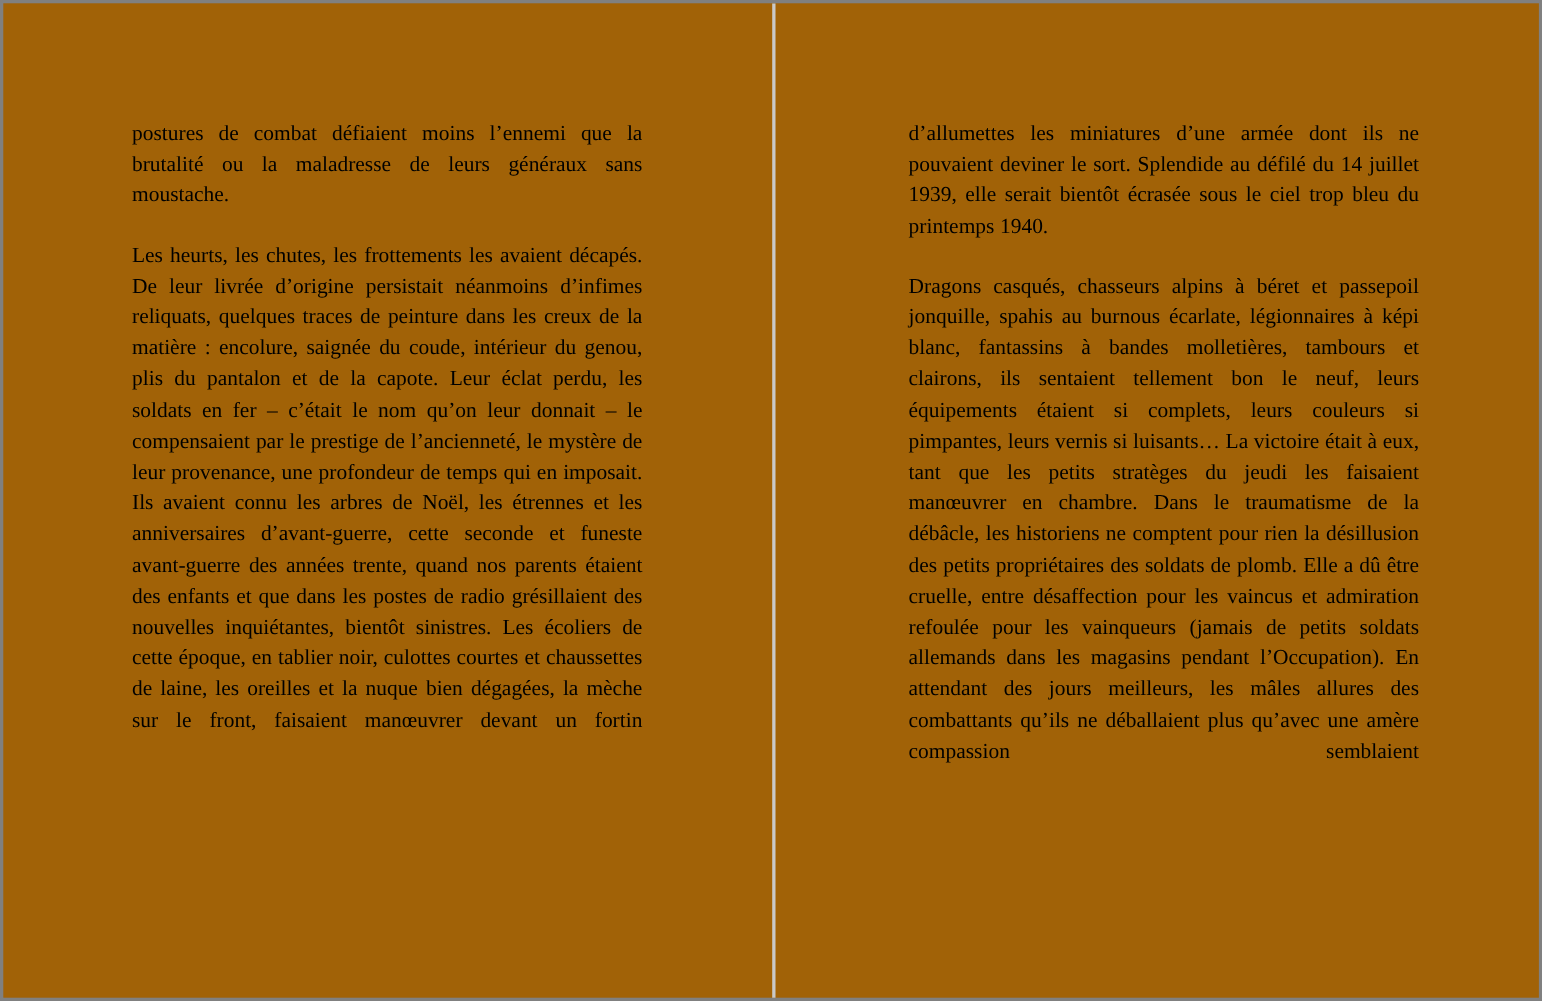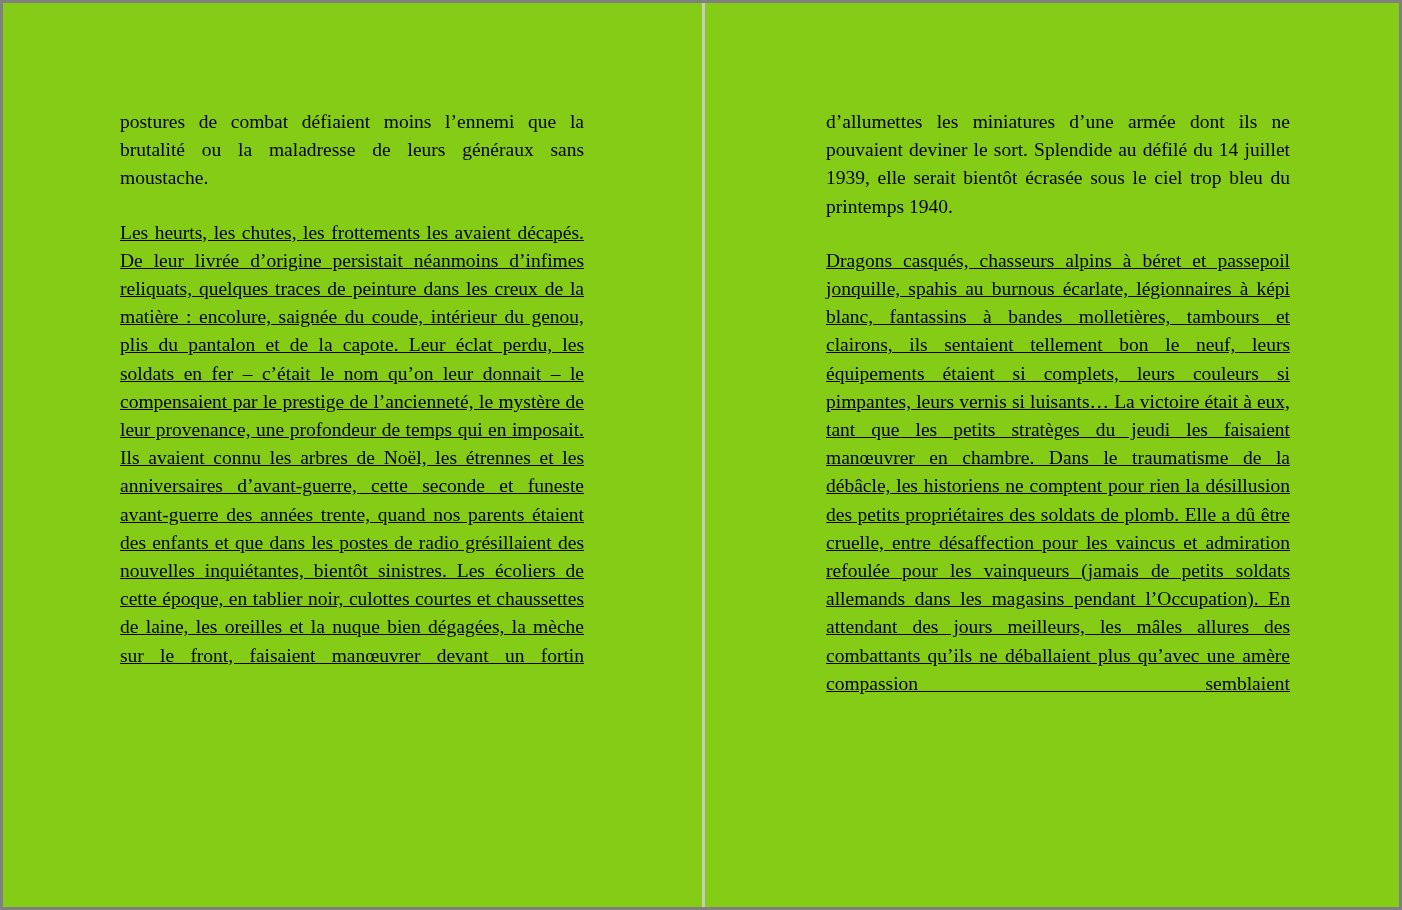--- a/index.html
+++ b/index.html
@@ -5,21 +5,21 @@
   html, body {
     margin: 0;
     padding: 0;
     background: #ffffff;
   }
 
   .page-spread {
     position: relative;
     width: 1402px;
     height: 910px;
-    background: #84cc16;
+    background: #a16207;
     box-sizing: border-box;
     border-top: 3px solid #808080;
     border-left: 3px solid #808080;
     border-right: 3px solid #808080;
     border-bottom: 3px solid #808080;
     overflow: hidden;
   }
 
   .gutter-line {
     position: absolute;
@@ -70,21 +70,20 @@
     text-align: justify;
     text-justify: inter-word;
     margin: 0 0 26px 0;
     -webkit-hyphens: none;
     hyphens: none;
     word-spacing: 0.01em;
   }
 
   .para:last-child {
     margin-bottom: 16px;
-    text-decoration: underline;
   }
 
   
   .para.continues::after {
     content: "";
     display: inline-block;
     width: 100%;
   }
 </style>
 </head>

